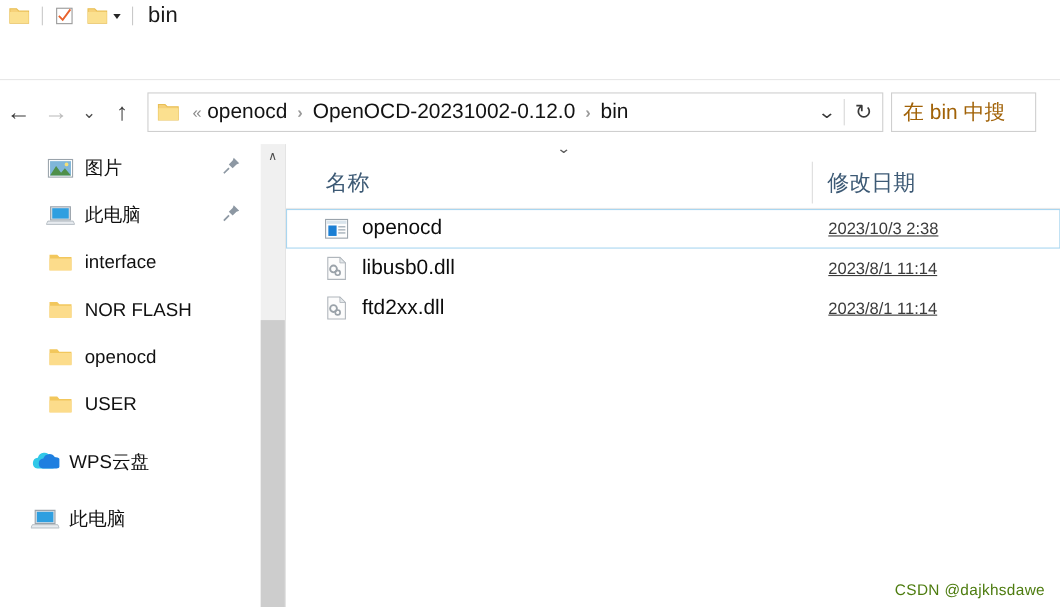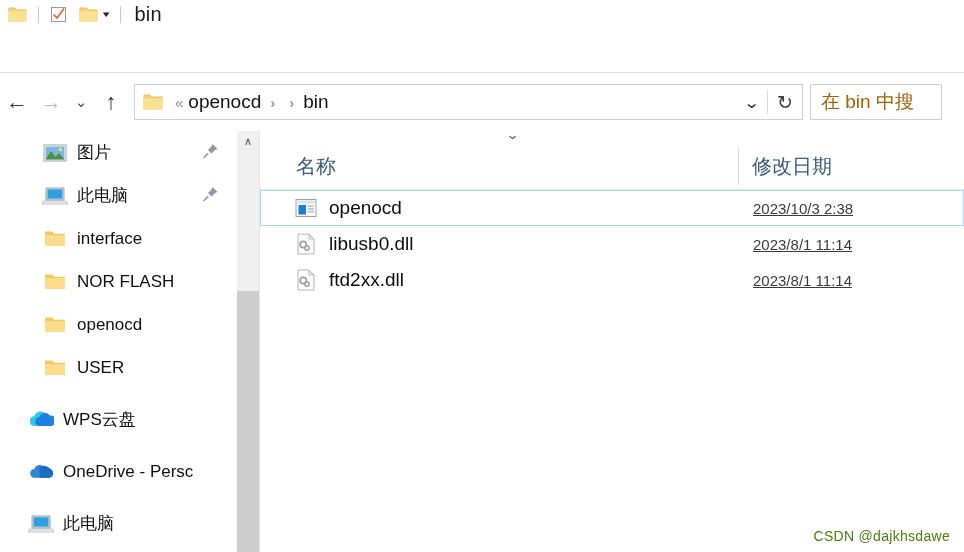--- a/index.html
+++ b/index.html
@@ -391,20 +391,21 @@
     <div class="addressbar">
       <div class="addr-folder-icon">
         <svg width="20" height="18" viewBox="0 0 20 18">
           <path d="M1 2 h6 l2 2 h10 v12 h-18 z" fill="#f6d179" stroke="#e8bf55" stroke-width="1"></path>
           <path d="M1 5.5 h18 v10.5 h-18 z" fill="#fbe08f"></path>
         </svg>
       </div>
       <div class="crumb-chevrons">«</div>
       <div class="crumb">openocd</div>
       <div class="crumb-arrow">›</div>
+      <div class="crumb">OpenOCD-20231002-0.12.0</div>
       <div class="crumb-arrow">›</div>
       <div class="crumb">bin</div>
       <div class="addr-spacer"></div>
       <div class="addr-caret">⌄</div>
       <div class="addr-vsep"></div>
       <div class="addr-refresh">↻</div>
     </div>
 
     <div class="searchbox">
       <div class="searchbox-text">在 bin 中搜</div>
@@ -493,29 +494,20 @@
       <div class="nav-item" style="margin-top:9px;padding-left:28px;">
         <span class="nav-ico">
           <svg width="26" height="20" viewBox="0 0 26 20">
             <path d="M6 16 a5 5 0 0 1 0.4 -9.9 a6.2 6.2 0 0 1 11.4 -1.4 a4.8 4.8 0 0 1 2.2 11.3 z" fill="#31c8e8"></path>
             <path d="M11 16 a4.6 4.6 0 0 1 0.4 -9.1 a5.7 5.7 0 0 1 10.4 -1.2 a4.4 4.4 0 0 1 1.7 10.3 z" fill="#1f7fe0"></path>
           </svg>
         </span>
         <span class="nav-label">WPS云盘</span>
       </div>
 
-      <div class="nav-item" style="margin-top:9px;padding-left:28px;">
-        <span class="nav-ico">
-          <svg width="27" height="18" viewBox="0 0 27 18">
-            <path d="M6 15 a4.6 4.6 0 0 1 0.6 -9.1 a6 6 0 0 1 10.9 -1.3 a4.6 4.6 0 0 1 4.6 10.4 z" fill="#2e86d6"></path>
-            <path d="M12 15 h10.1 a4.6 4.6 0 0 0 0.2 -9.1 a6.3 6.3 0 0 0 -10.3 -1.2 z" fill="#1b6cbf"></path>
-          </svg>
-        </span>
-        <span class="nav-label">OneDrive - Persc</span>
-      </div>
 
       <div class="nav-item" style="margin-top:9px;padding-left:28px;">
         <span class="nav-ico">
           <svg width="26" height="20" viewBox="0 0 26 20">
             <path d="M4 2 h18 v12 h-18 z" fill="#d7dde3" stroke="#9aa3ab" stroke-width="1"></path>
             <rect x="5.5" y="3.3" width="15" height="9.4" fill="#2f9fe0"></rect>
             <path d="M1.5 15 h23 l1.5 3 h-26 z" fill="#e7ebef" stroke="#aeb6bd" stroke-width="0.8"></path>
           </svg>
         </span>
         <span class="nav-label">此电脑</span>

